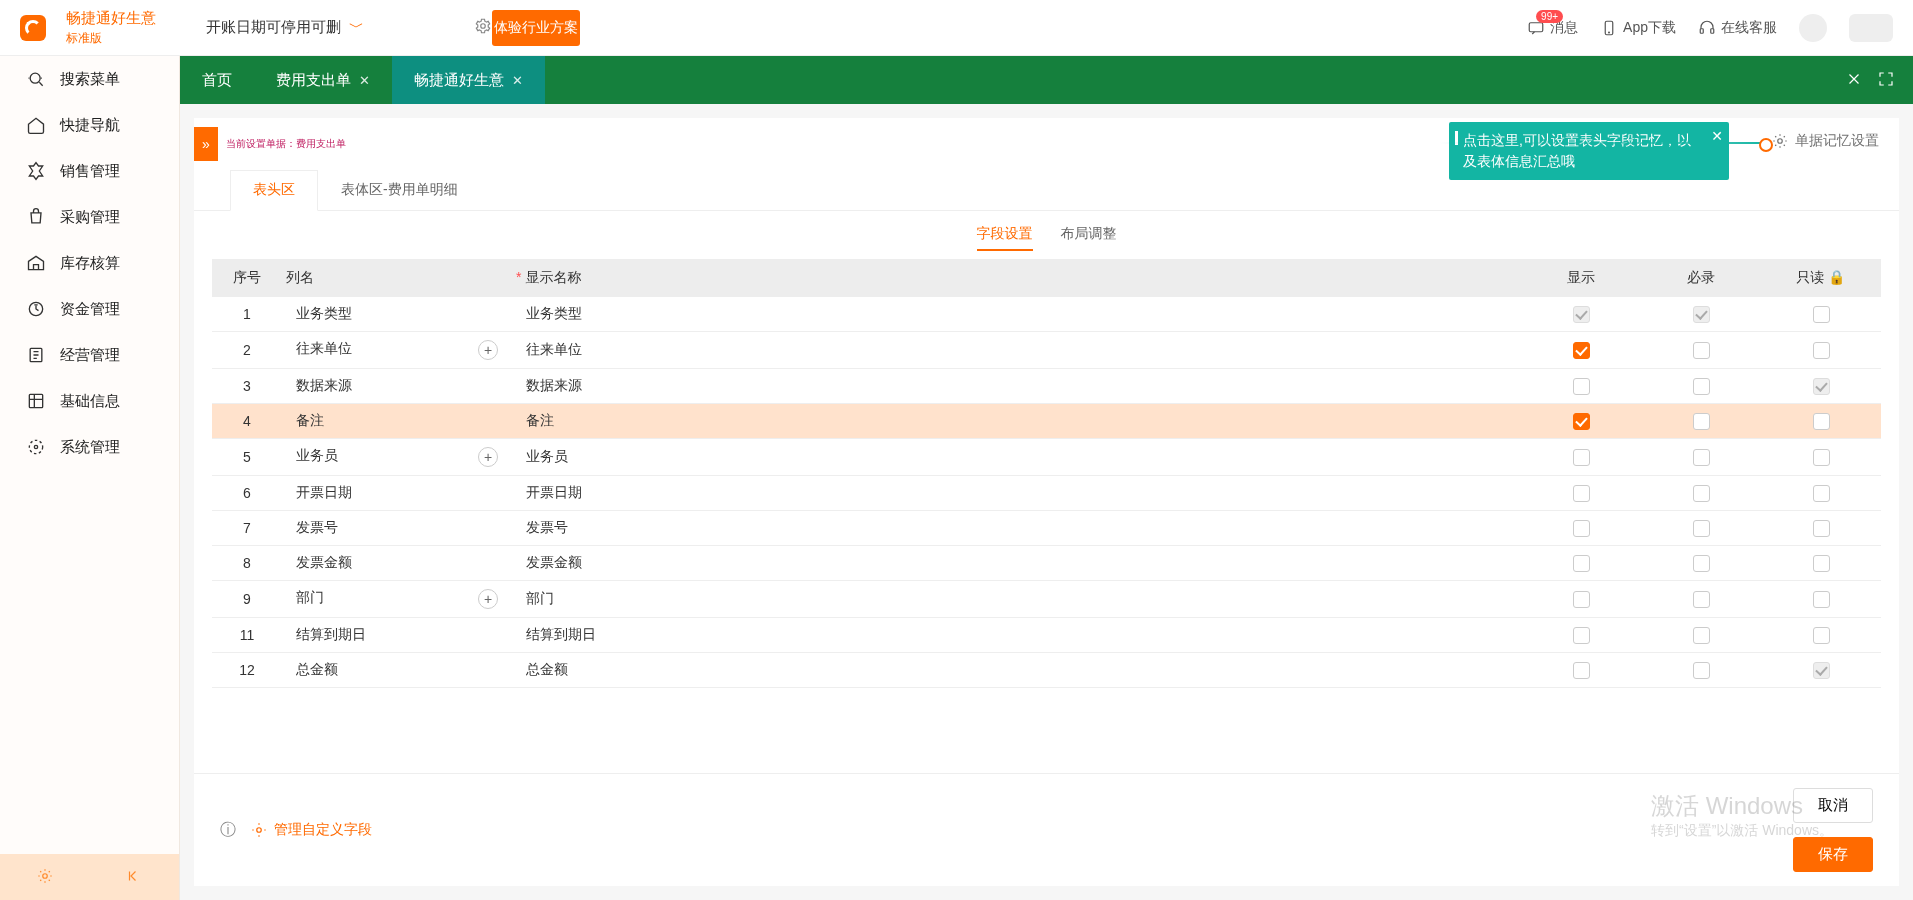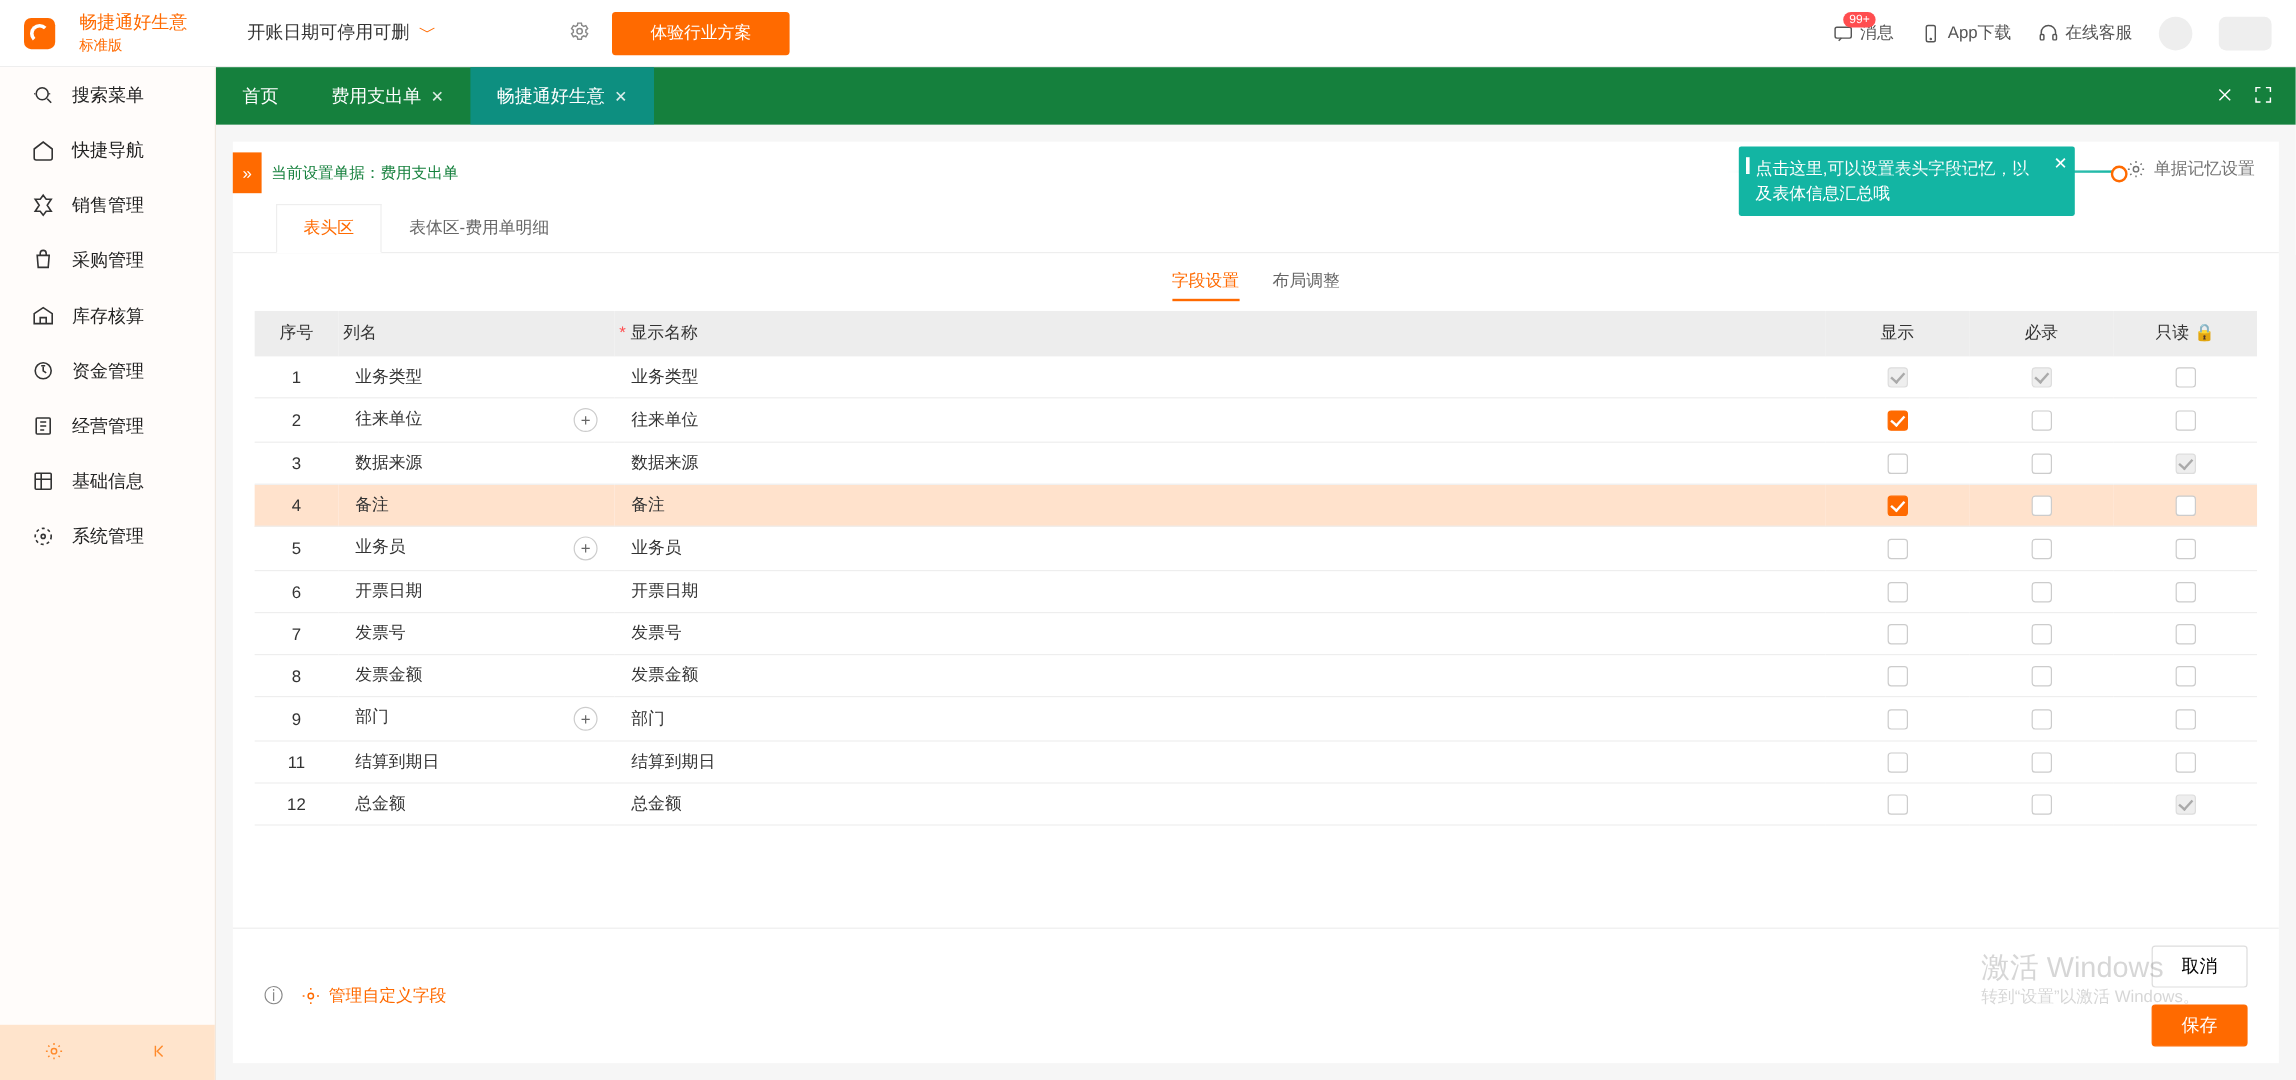--- a/index.html
+++ b/index.html
@@ -10,21 +10,21 @@
 .logo-mark { width: 26px; height: 26px; background: #ff6a00; border-radius: 6px; position: relative; }
 .logo-mark::after { content: ""; position: absolute; inset: 5px; border: 3px solid #fff; border-radius: 50%; border-bottom-color: transparent; border-right-color: transparent; }
 .logo-text { font-size: 15px; color: #ff6a00; font-weight: 500; }
 .logo-sub { font-size: 12px; color: #ff6a00; margin-top: 2px; }
 .logo-col { display: flex; flex-direction: column; }
 
 .top-select { margin-left: 50px; display: flex; align-items: center; gap: 8px; cursor: pointer; width: 260px; }
 .top-select span { font-size: 15px; }
 .chev { color: #ff6a00; font-size: 12px; }
 .gear { color: #888; margin-left: 8px; }
-.pri-btn { background: #ff6a00; color: #fff; border: none; padding: 9px 32px; border-radius: 3px; font-size: 14px; cursor: pointer; margin-left: 18px; }
+.pri-btn { background: #ff6a00; color: #fff; border: none; padding: 9px 2px; border-radius: 3px; font-size: 14px; cursor: pointer; }
 
 .top-right { margin-left: auto; display: flex; align-items: center; gap: 22px; color: #555; }
 .tr-item { display: flex; align-items: center; gap: 5px; cursor: pointer; position: relative; }
 .badge { position: absolute; top: -9px; left: 9px; background: #ff4d4f; color: #fff; font-size: 10px; padding: 1px 5px; border-radius: 8px; }
 .avatar { width: 28px; height: 28px; background: #eee; border-radius: 50%; }
 
 .sidebar { position: absolute; left: 0; top: 56px; bottom: 0; width: 180px; background: #fffcfa; border-right: 1px solid #f0e8e0; }
 .side-item { display: flex; align-items: center; gap: 14px; padding: 13px 26px; color: #222; cursor: pointer; font-size: 15px; }
 .side-item svg, .side-item .ico { width: 20px; height: 20px; color: #333; flex: none; }
 .side-footer { position: absolute; bottom: 0; left: 0; right: 0; height: 46px; background: #ffe4cc; display: flex; align-items: center; justify-content: space-around; }
@@ -35,21 +35,21 @@
 .tab.active { background: #0d8f80; }
 .tab .x { font-size: 13px; opacity: .85; }
 .tabbar-right { margin-left: auto; display: flex; align-items: center; gap: 14px; padding-right: 18px; }
 .tb-ic { cursor: pointer; }
 
 .content { position: absolute; left: 180px; top: 104px; right: 0; bottom: 0; background: #f6f6f6; }
 .panel { position: absolute; inset: 14px; background: #fff; display: flex; flex-direction: column; }
 
 .panel-top { display: flex; align-items: center; height: 52px; position: relative; }
 .slide-handle { width: 24px; height: 34px; background: #ff6a00; color: #fff; display: flex; align-items: center; justify-content: center; cursor: pointer; }
-.context-lab { margin-left: 8px; font-size: 13px; color: #15803d; }
+.context-lab { margin-left: 8px; font-size: 10px; color: #be185d; }
 .mem-link { position: absolute; right: 20px; top: 14px; color: #737373; font-size: 14px; display: flex; align-items: center; gap: 6px; cursor: pointer; }
 .mem-line { position: absolute; right: 130px; top: 24px; width: 330px; height: 2px; background: linear-gradient(to right, transparent, #13b5a3); }
 .mem-line::after { content:""; position:absolute; right:-4px; top:-4px; width:10px; height:10px; border:2px solid #ff6a00; border-radius:50%; background:#fff;}
 .tip-box { position: absolute; right: 170px; top: 4px; background: #13b5a3; color: #fff; padding: 8px 28px 8px 14px; font-size: 14px; border-radius: 2px; line-height: 1.5; width: 280px; }
 .tip-box::before { content:""; position:absolute; left:6px; top:9px; width:3px; height:14px; background:#fff; }
 .tip-x { position: absolute; right: 6px; top: 4px; cursor: pointer; font-size: 14px; color:#fff; }
 
 .region-tabs { display: flex; gap: 0; padding: 0 36px; border-bottom: 1px solid #eee; }
 .region-tab { padding: 10px 22px; font-size: 14px; color: #666; cursor: pointer; border: 1px solid transparent; }
 .region-tab.active { color: #ff6a00; border: 1px solid #eee; border-bottom-color: #fff; margin-bottom: -1px; }

